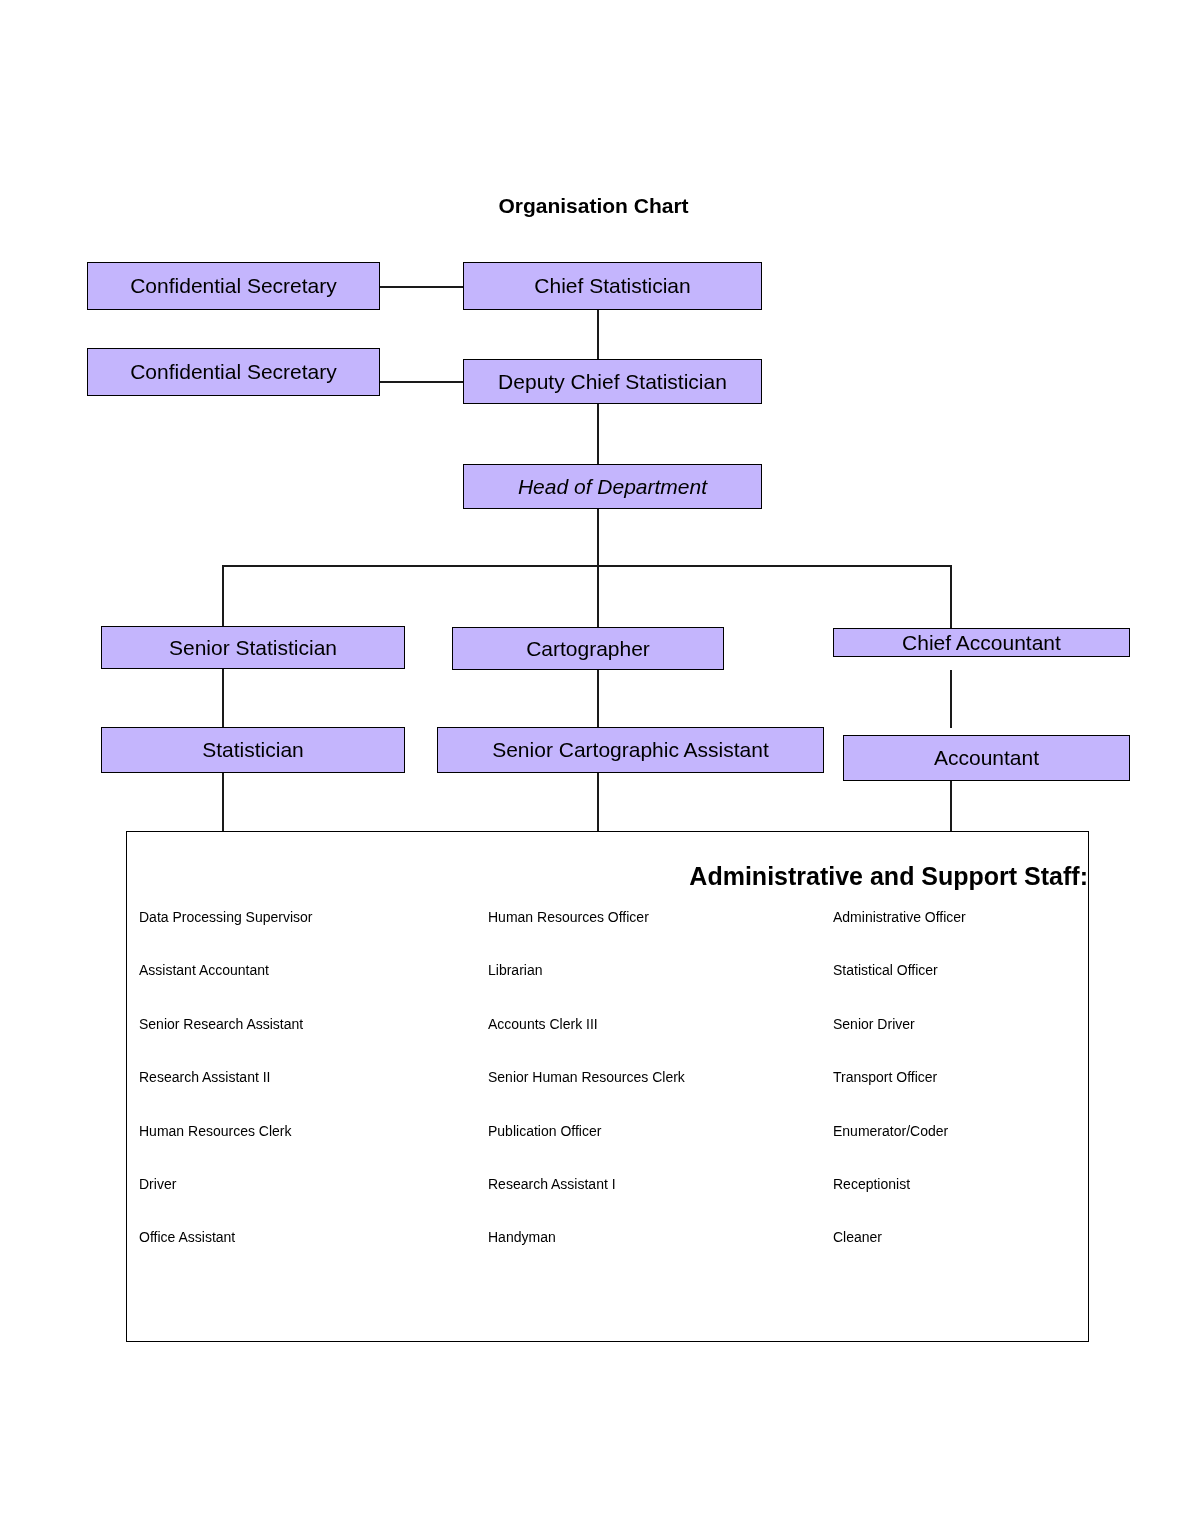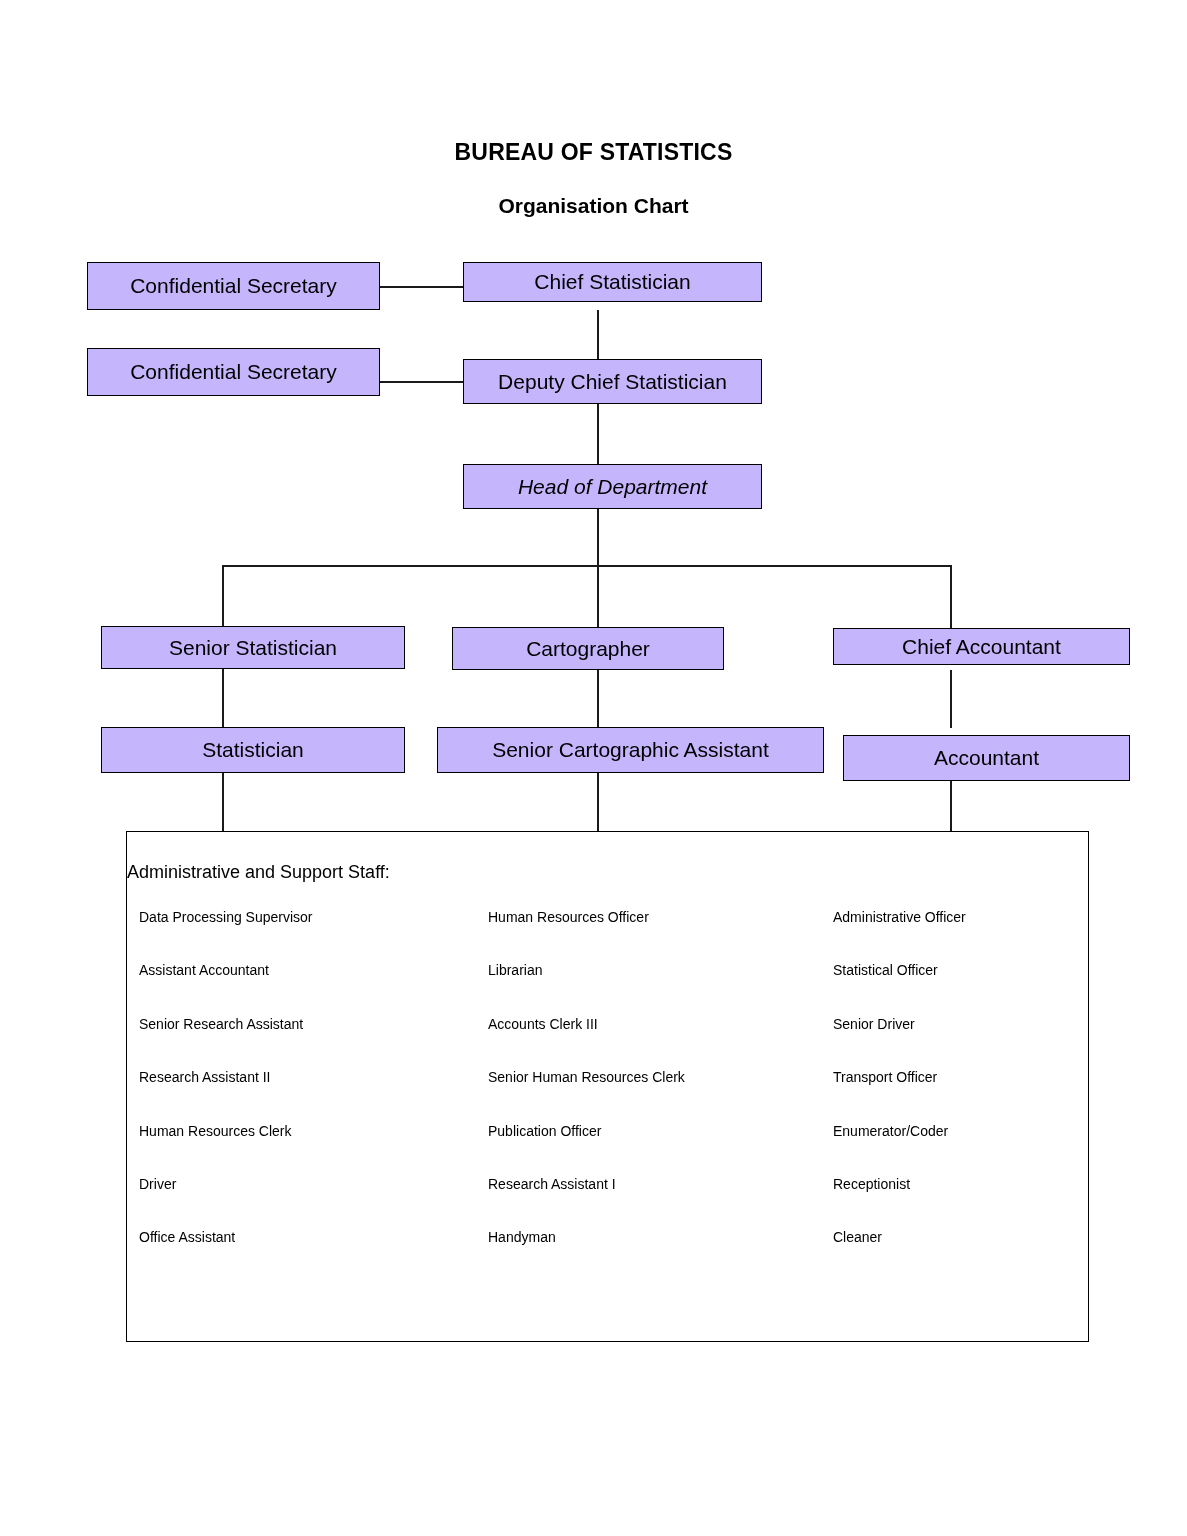--- a/index.html
+++ b/index.html
@@ -72,23 +72,23 @@
     height: 511px;
     box-sizing: border-box;
     border: 1.6px solid #000000;
     background: #ffffff;
     z-index: 3;
   }
   #support-heading {
     position: absolute;
     left: 0; right: 0;
     top: 30px;
-    text-align: left;
-    font-weight: normal;
-    font-size: 18px;
+    text-align: right;
+    font-weight: bold;
+    font-size: 25px;
     white-space: nowrap;
   }
   .staff-grid {
     position: absolute;
     left: 0;
     top: 78px;
     width: 100%;
   }
   .staff-row {
     position: relative;
@@ -103,21 +103,20 @@
   .staff-cell.c0 { left: 12px; }
   .staff-cell.c1 { left: 361px; }
   .staff-cell.c2 { left: 706px; }
   .staff-cell.c2.indented { left: 717px; }
 </style>
 </head>
 <body>
 
 <div id="page">
 
-  <div class="title" id="main-title">BUREAU OF STATISTICS</div>
   <div class="title" id="sub-title">Organisation Chart</div>
 
   <div class="ln h" style="left:380px; top:286px; width:83px;"></div>
 
   <div class="ln v" style="left:597px; top:310px; height:49px;"></div>
 
   <div class="ln h" style="left:380px; top:381px; width:83px;"></div>
 
   <div class="ln v" style="left:597px; top:403px; height:62px;"></div>
 
@@ -131,33 +130,33 @@
   <div class="ln v" style="left:222px; top:668px; height:60px;"></div>
   <div class="ln v" style="left:597px; top:669px; height:59px;"></div>
   <div class="ln v" style="left:950px; top:670px; height:58px;"></div>
 
   <div class="ln v" style="left:222px; top:773px; height:60px;"></div>
   <div class="ln v" style="left:597px; top:773px; height:60px;"></div>
   <div class="ln v" style="left:950px; top:773px; height:60px;"></div>
 
   <div class="node" style="left:87px; top:262px; width:293px; height:48px;">Confidential Secretary</div>
 
-  <div class="node" style="left:463px; top:262px; width:299px; height:40px;">Chief Statistician</div>
+  <div class="node" style="left:463px; top:262px; width:299px; height:48px;">Chief Statistician</div>
 
   <div class="node" style="left:87px; top:348px; width:293px; height:48px;">Confidential Secretary</div>
 
   <div class="node" style="left:463px; top:359px; width:299px; height:45px;">Deputy Chief Statistician</div>
 
   <div class="node" style="left:463px; top:464px; width:299px; height:45px;font-style:italic;">Head of Department</div>
 
   <div class="node" style="left:101px; top:626px; width:304px; height:43px;">Senior Statistician</div>
 
   <div class="node" style="left:452px; top:627px; width:272px; height:43px;">Cartographer</div>
 
-  <div class="node" style="left:833px; top:628px; width:297px; height:37px;">Chief Accountant</div>
+  <div class="node" style="left:833px; top:628px; width:297px; height:29px;">Chief Accountant</div>
 
   <div class="node" style="left:101px; top:727px; width:304px; height:46px;">Statistician</div>
 
   <div class="node" style="left:437px; top:727px; width:387px; height:46px;">Senior Cartographic Assistant</div>
 
   <div class="node" style="left:843px; top:735px; width:287px; height:46px;">Accountant</div>
 
   <div id="support-panel">
     <div id="support-heading">Administrative and Support Staff:</div>
     <div class="staff-grid">

